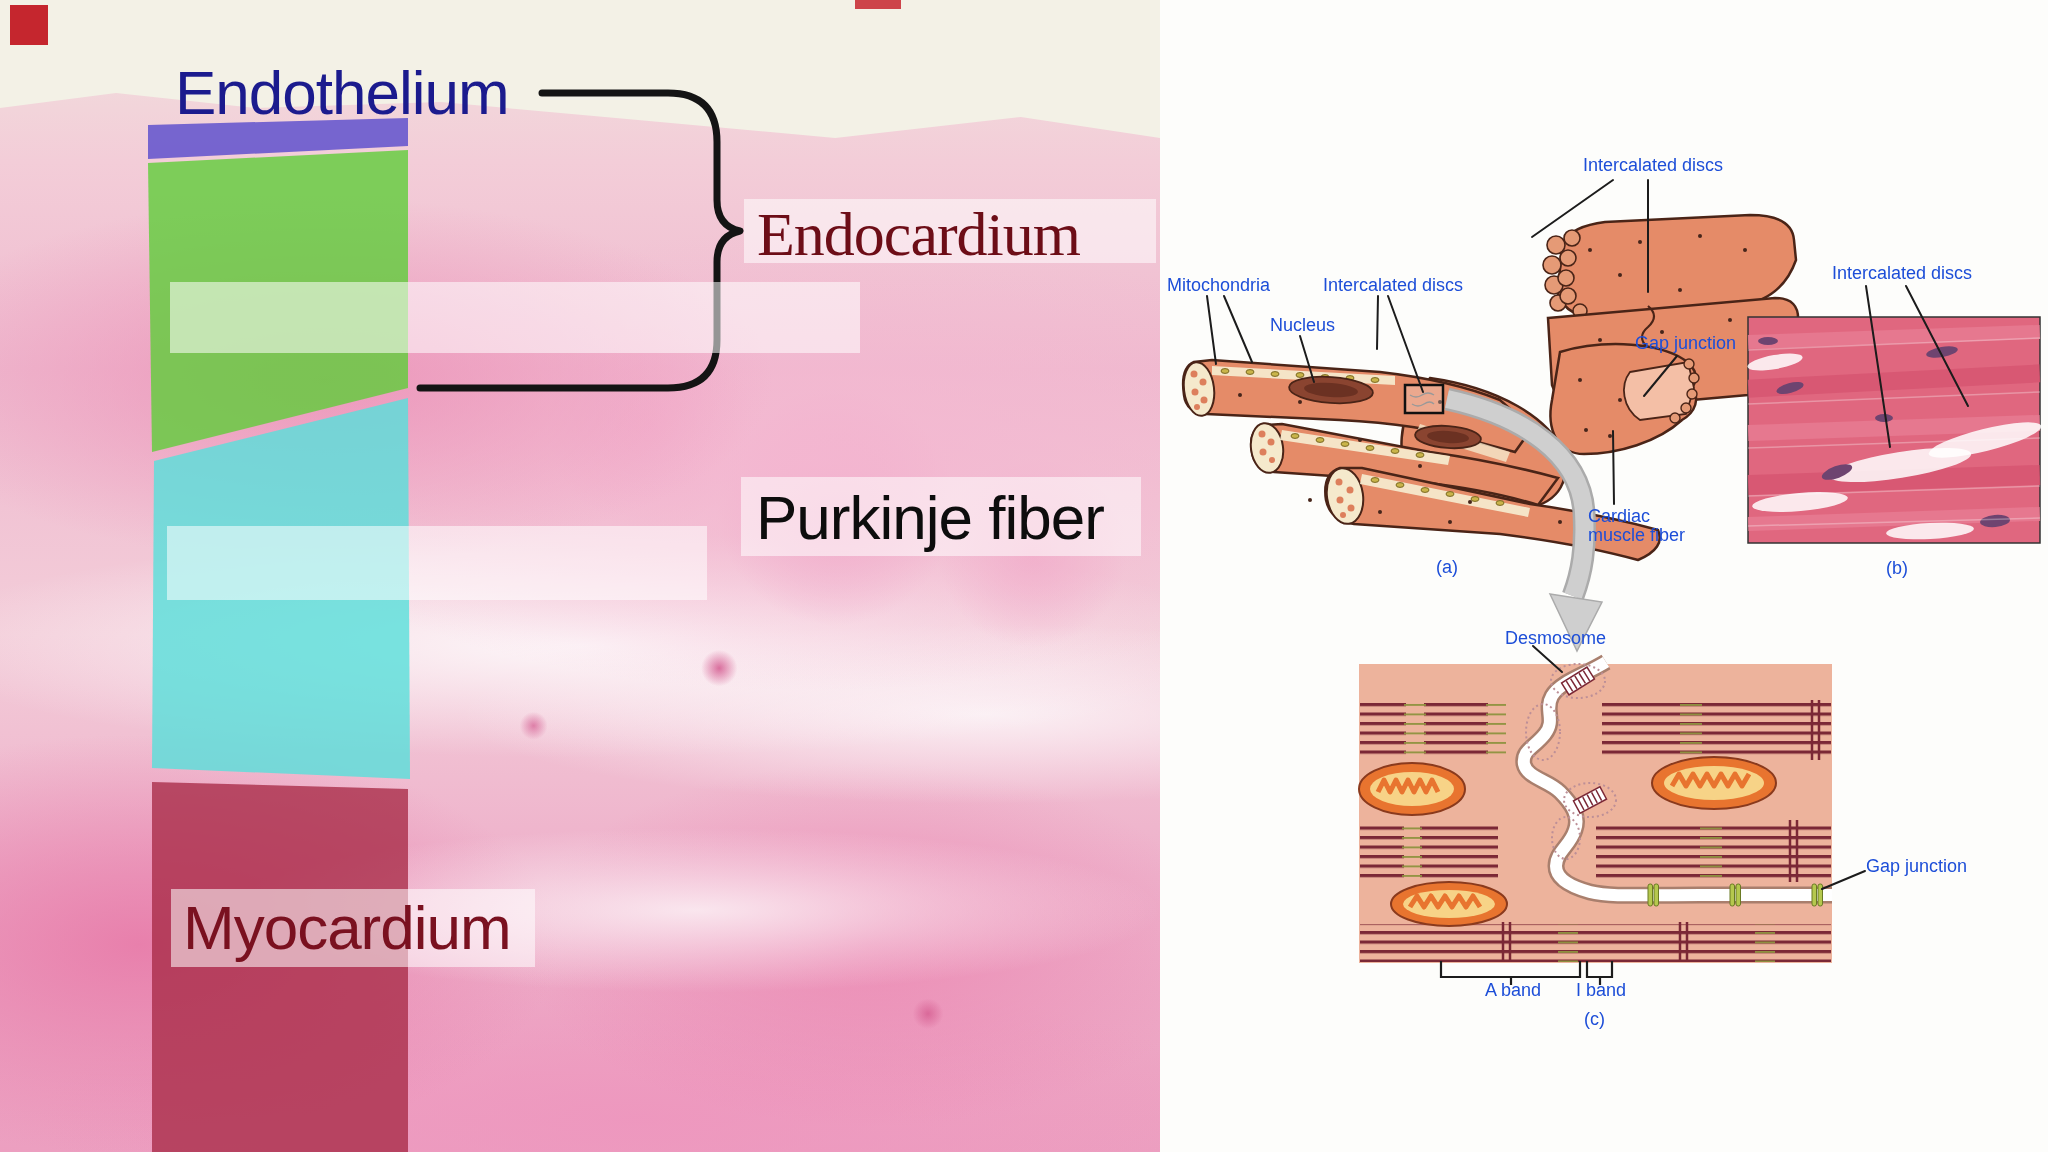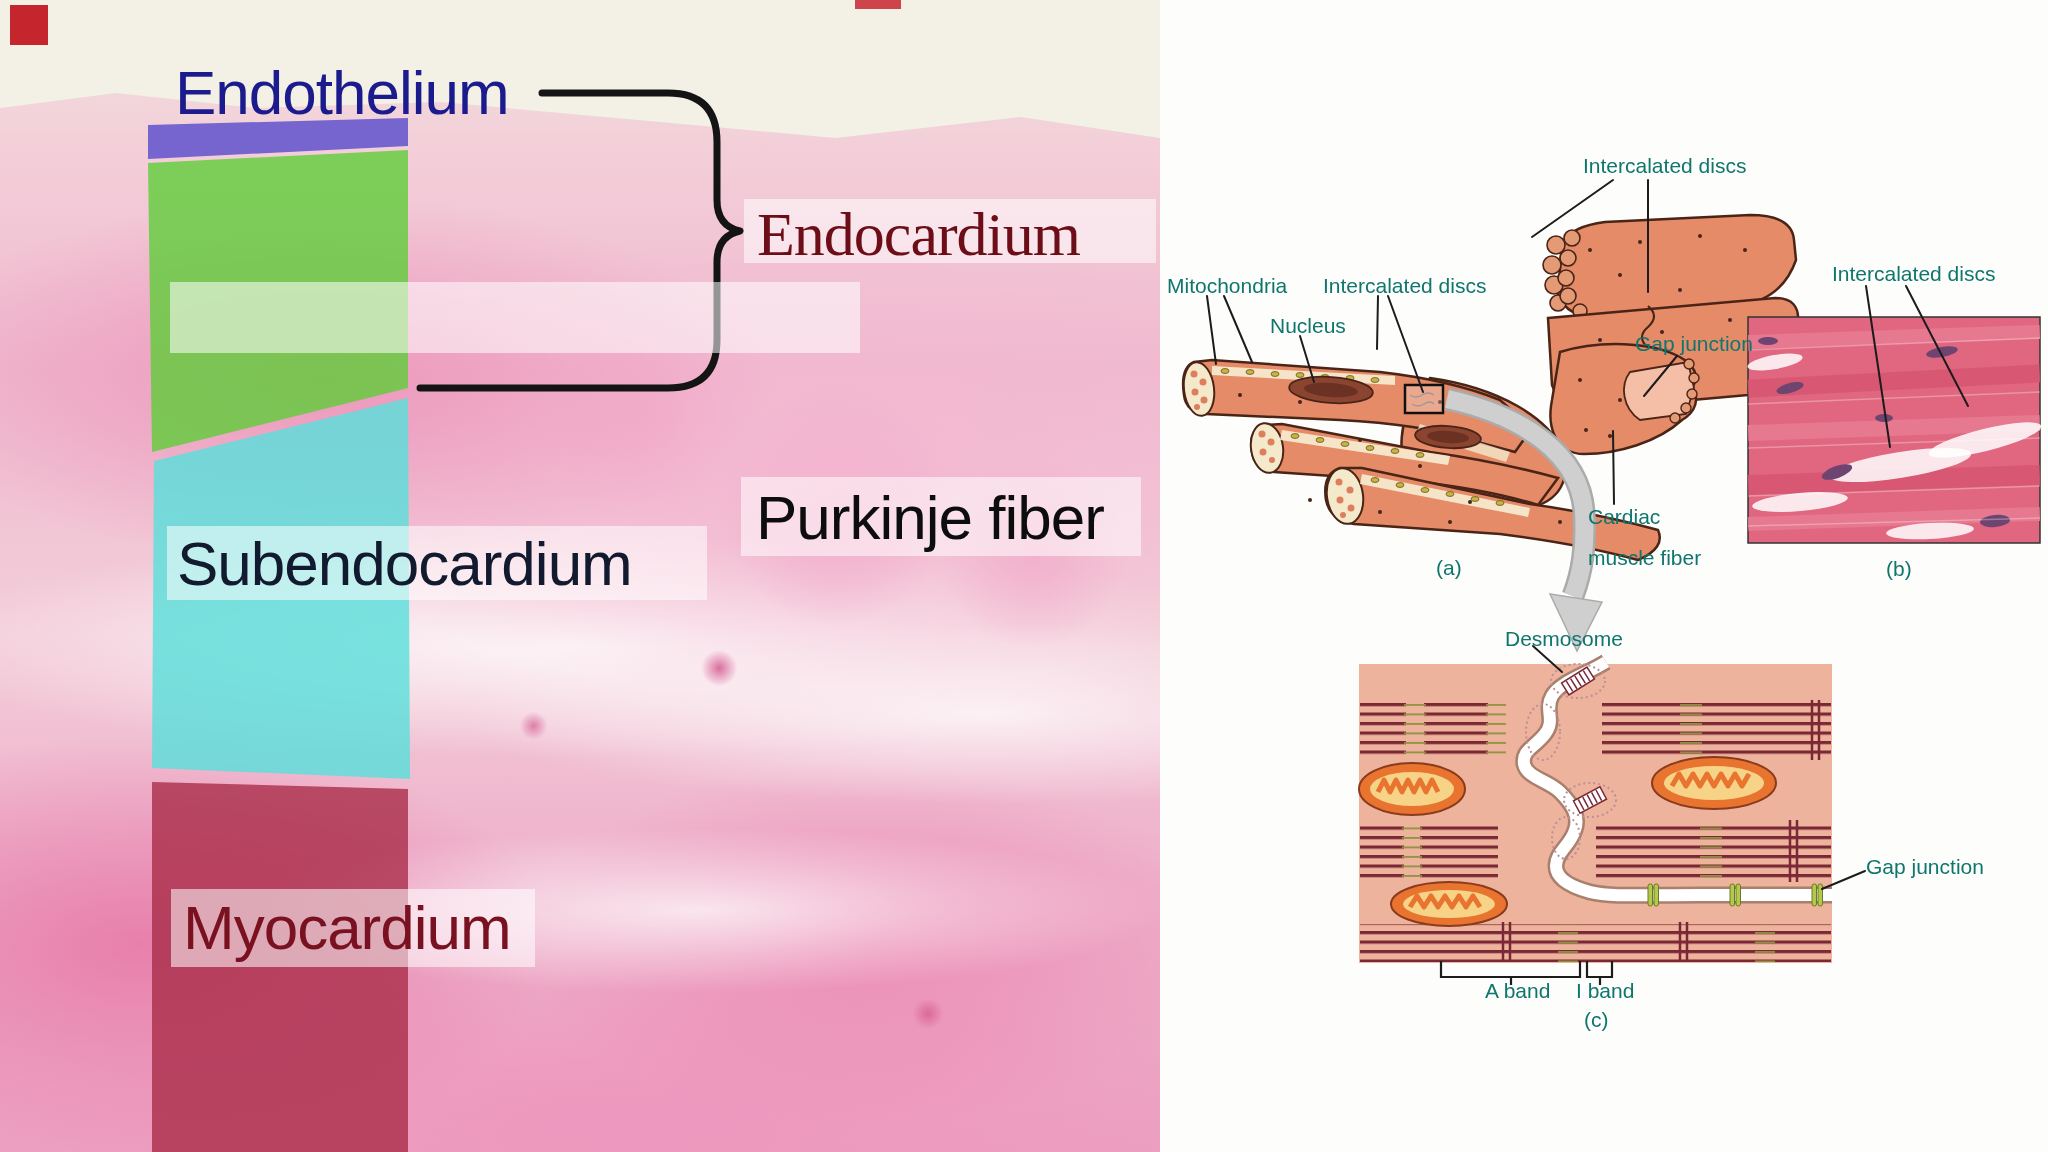--- a/index.html
+++ b/index.html
@@ -29,21 +29,21 @@
   .ovl{position:absolute;left:0;top:0;width:1160px;height:1152px;}
   .ovl.purple{background:rgba(100,85,205,.88);clip-path:polygon(148px 125px,408px 118px,408px 146px,148px 159px);}
   .ovl.green {background:rgba(95,205,58,.8); clip-path:polygon(148px 163px,408px 150px,408px 388px,152px 452px);}
   .ovl.cyan  {background:rgba(88,224,219,.8); clip-path:polygon(154px 461px,408px 398px,410px 779px,152px 768px);}
   .ovl.maroon{background:rgba(168,42,70,.78);clip-path:polygon(152px 782px,408px 789px,408px 1152px,152px 1152px);}
   .band{position:absolute;background:rgba(255,255,255,.55);}
   .lbl{position:absolute;font-size:62px;letter-spacing:-1px;white-space:nowrap;line-height:1;}
   .svg-art{position:absolute;left:0;top:0;pointer-events:none;}
   
   .right-panel{position:absolute;left:1160px;top:0;width:888px;height:1152px;background:#fdfdfb;}
-  .rlbl{position:absolute;font-size:21px;color:#0f766e;white-space:nowrap;line-height:19px;}
+  .rlbl{position:absolute;font-size:18px;color:#1d4ed8;white-space:nowrap;line-height:19px;}
 </style>
 </head>
 <body>
 
 <div class="canvas">
 
   <div class="left-panel">
     <div class="top-band"></div>
     <div class="red-chip" style="left:10px;top:5px;width:38px;height:40px;"></div>
     <div class="red-chip" style="left:855px;top:0;width:46px;height:9px;opacity:.85;"></div>
@@ -58,21 +58,20 @@
     </svg>
 
     <div class="band" style="left:170px;top:282px;width:690px;height:71px;"></div>
     <div class="band" style="left:744px;top:199px;width:412px;height:64px;"></div>
     <div class="band" style="left:167px;top:526px;width:540px;height:74px;"></div>
     <div class="band" style="left:741px;top:477px;width:400px;height:79px;"></div>
     <div class="band" style="left:171px;top:889px;width:364px;height:78px;"></div>
 
     <div class="lbl" style="left:175px;top:62px;color:#1b1b8e;">Endothelium</div>
     <div class="lbl" style="left:757px;top:203px;color:#6d0d17;font-family:Liberation Serif, serif;">Endocardium</div>
-    <div class="lbl" style="left:177px;top:533px;color:#111a2e;">Subendocardium</div>
     <div class="lbl" style="left:756px;top:487px;color:#0d0d0d;">Purkinje fiber</div>
     <div class="lbl" style="left:183px;top:897px;color:#7a1120;">Myocardium</div>
   </div>
 
   <div class="right-panel"></div>
 
   <svg class="svg-art" width="2048" height="1152" viewBox="0 0 2048 1152">
     <defs>
       <pattern id="stripes" width="8" height="9.5" patternUnits="userSpaceOnUse">
         <rect width="8" height="3.2" y="0" fill="#7b2836"></rect>
@@ -357,21 +356,21 @@
     </g>
   </svg>
 
   <div class="rlbl" style="left:1583px;top:156px;">Intercalated discs</div>
   <div class="rlbl" style="left:1167px;top:276px;">Mitochondria</div>
   <div class="rlbl" style="left:1270px;top:316px;">Nucleus</div>
   <div class="rlbl" style="left:1323px;top:276px;">Intercalated discs</div>
   <div class="rlbl" style="left:1635px;top:334px;">Gap junction</div>
   <div class="rlbl" style="left:1588px;top:507px;">
     <span style="display:block;">Cardiac</span>
-    <span style="display:block;margin-top:22px;">muscle fiber</span>
+    <span style="display:block;">muscle fiber</span>
   </div>
   <div class="rlbl" style="left:1436px;top:558px;">(a)</div>
   <div class="rlbl" style="left:1832px;top:264px;">Intercalated discs</div>
   <div class="rlbl" style="left:1886px;top:559px;">(b)</div>
   <div class="rlbl" style="left:1505px;top:629px;">Desmosome</div>
   <div class="rlbl" style="left:1866px;top:857px;">Gap junction</div>
   <div class="rlbl" style="left:1485px;top:981px;">A band</div>
   <div class="rlbl" style="left:1576px;top:981px;">I band</div>
   <div class="rlbl" style="left:1584px;top:1010px;">(c)</div>
 </div>

